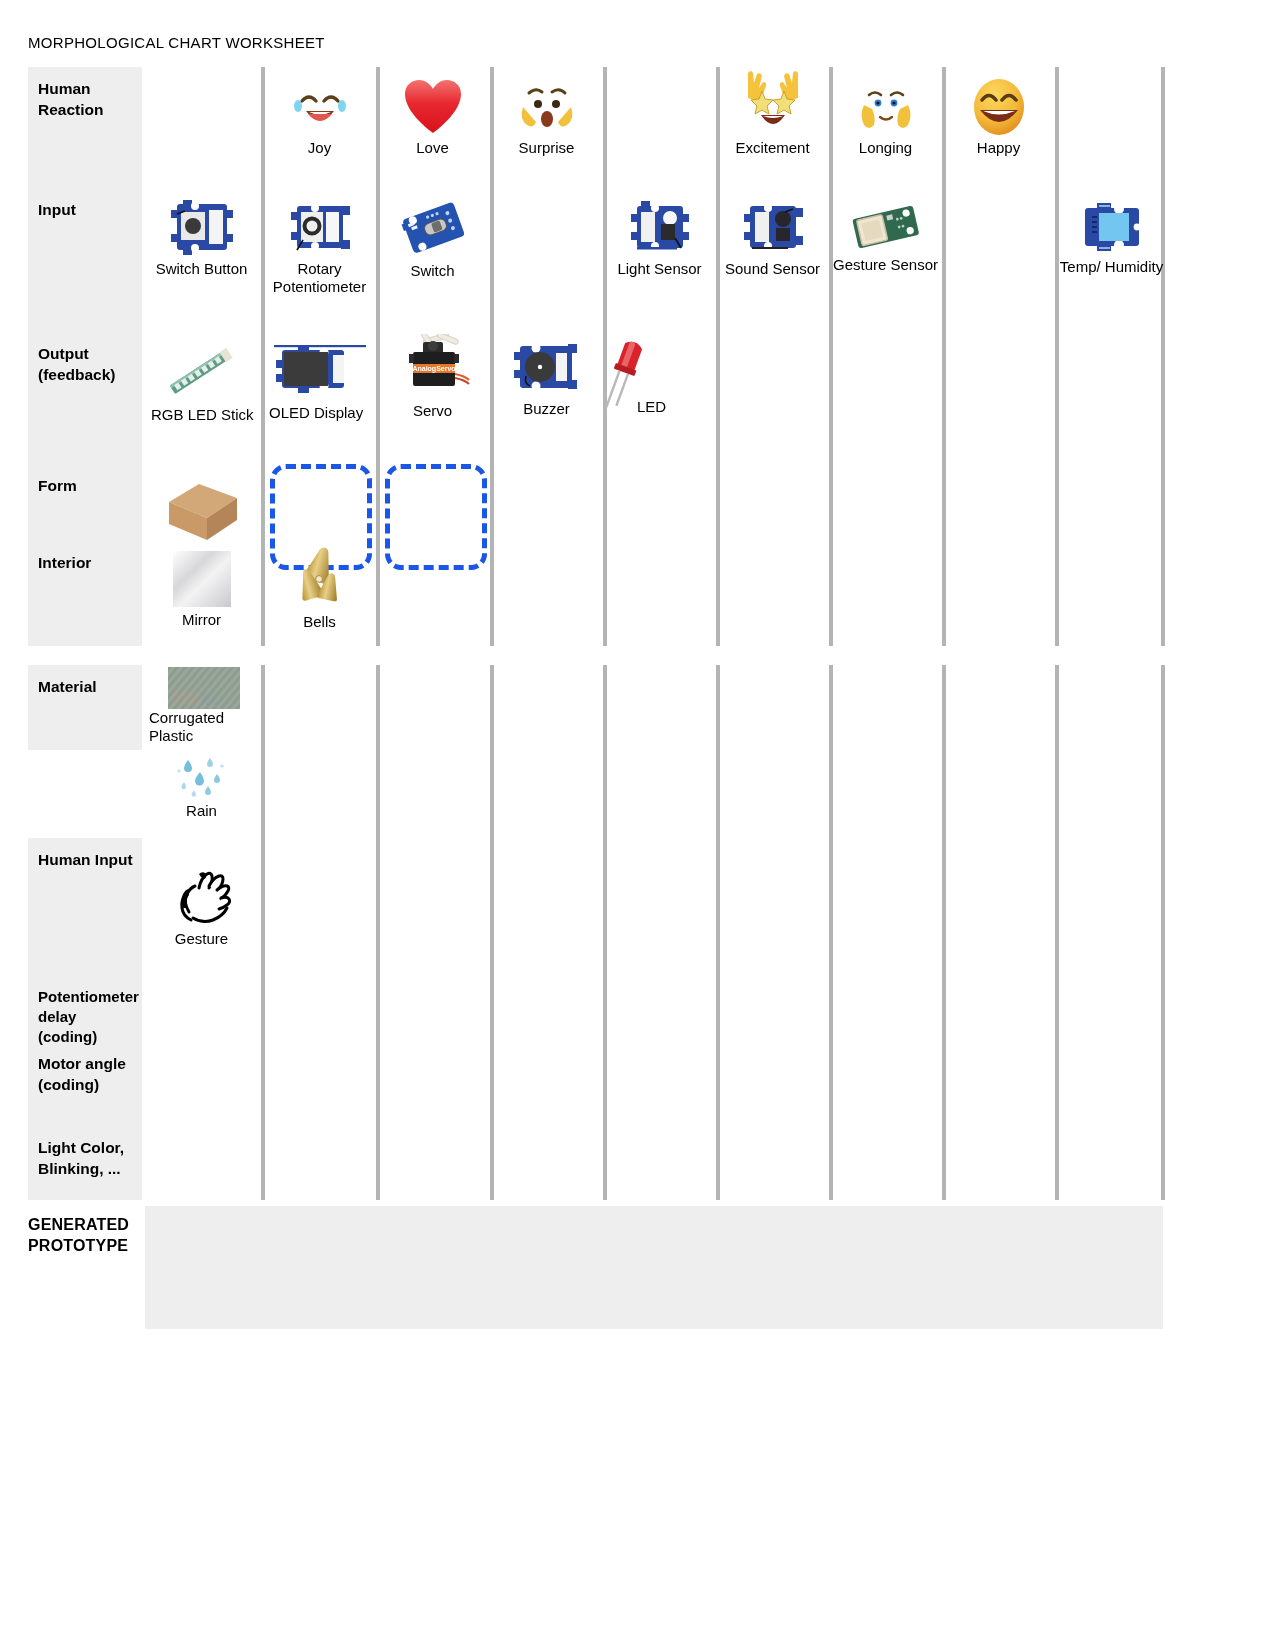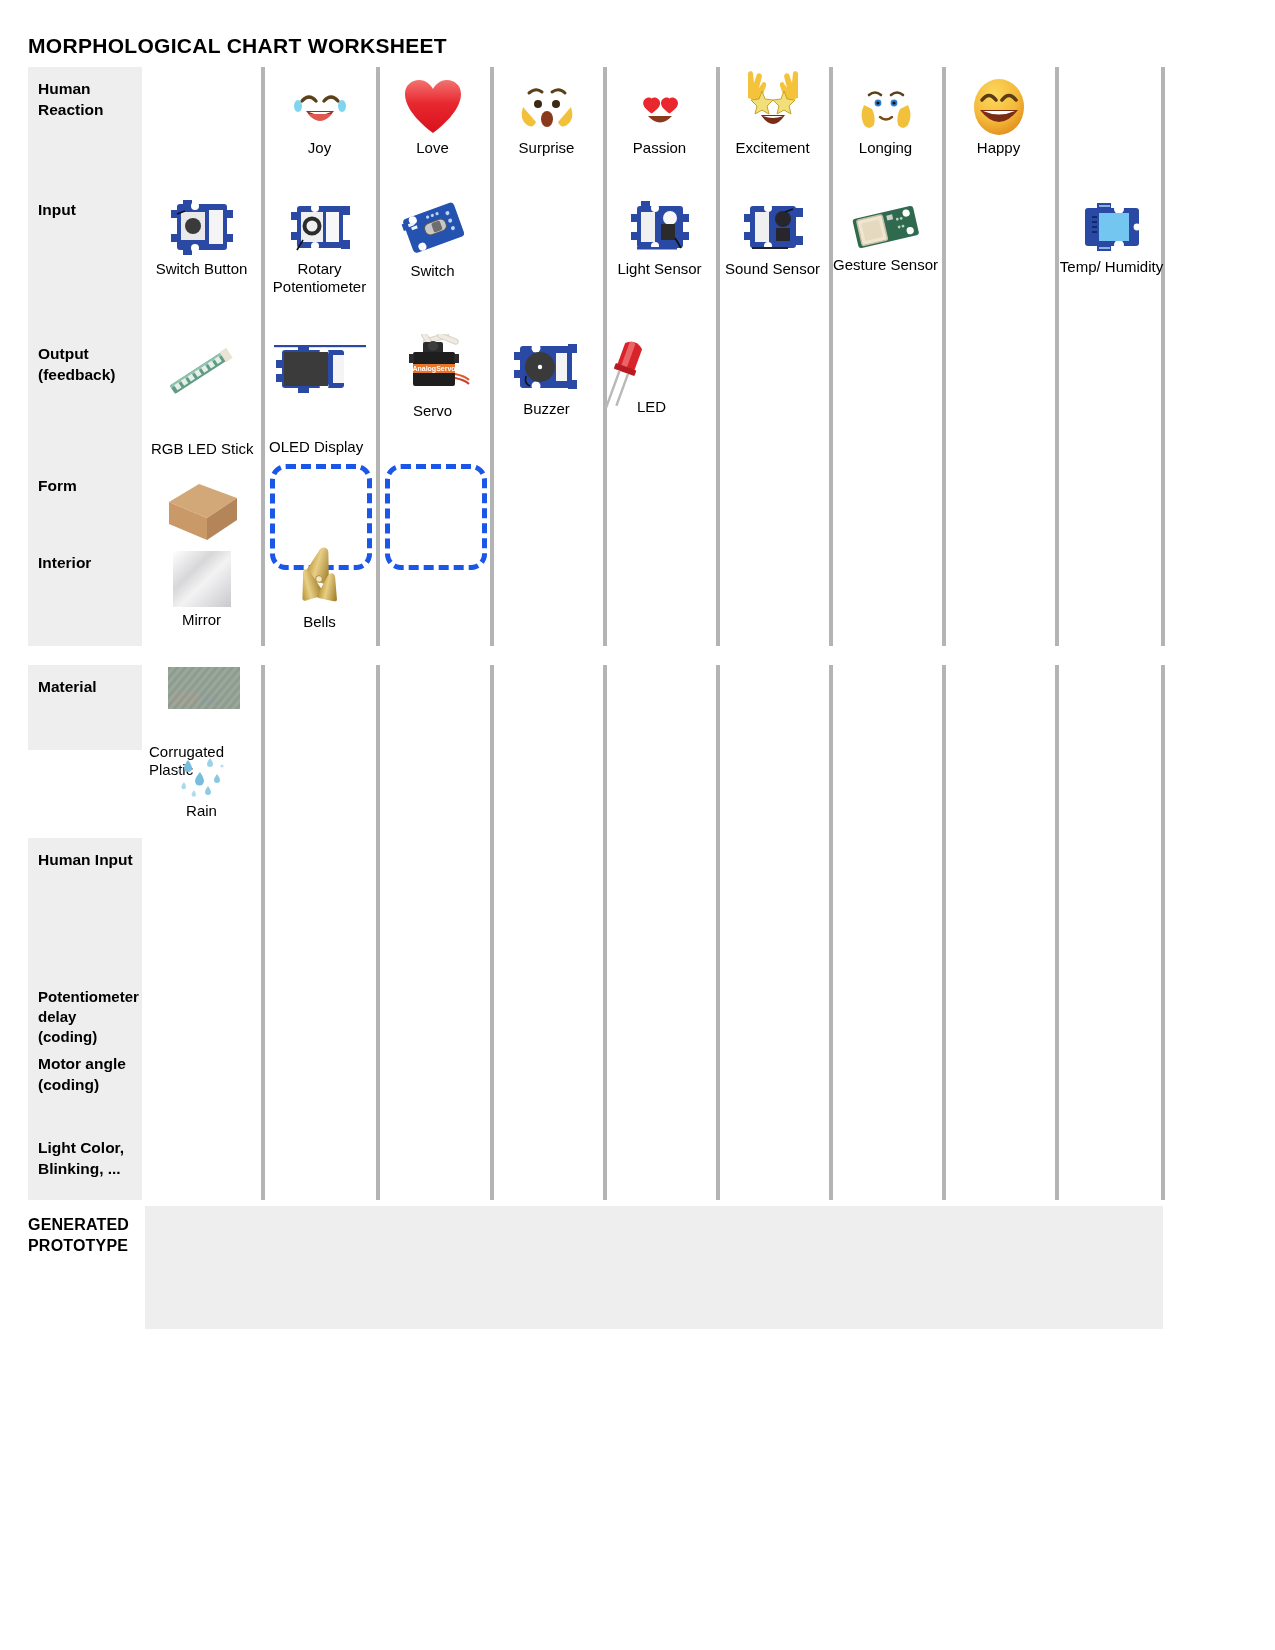--- a/index.html
+++ b/index.html
@@ -7,21 +7,21 @@
     width:1275px;height:1650px;
     background:#ffffff;
     font-family:"Liberation Sans","DejaVu Sans",sans-serif;
     color:#000;
     -webkit-font-smoothing:antialiased;
     position:relative;
     overflow:hidden;
   }
   #worksheet-title{
     position:absolute;left:28px;top:34px;
-    font-size:21px;font-weight:bold;letter-spacing:0.3px;
+    font-size:15px;font-weight:normal;letter-spacing:0.3px;
   }
   
   #chart{
     position:absolute;left:28px;top:67px;
     width:1135px;height:1133px;
   }
   .row{position:absolute;left:0;width:1135px;}
   .rowlabel{
     position:absolute;left:0;top:0;width:114px;height:100%;
     background:#eeeeee;
@@ -39,21 +39,21 @@
     text-align:center;
   }
   .thumb{
     display:block;margin:0 auto;
   }
   .caption{
     font-size:15px;line-height:1.22;color:#000;
     text-align:center;
     display:block;
   }
-  .cap-left{text-align:left;padding-left:6px;margin-top:34px;}
+  .cap-left{text-align:left;padding-left:6px;}
   
   .dashbox{
     position:absolute;
     border:5px dashed #1a56e8;
     border-radius:16px;
     box-sizing:border-box;
   }
   
   #gp{
     position:absolute;left:28px;top:1206px;width:1135px;height:123px;
@@ -125,29 +125,20 @@
             <circle cx="23" cy="29" r="4" fill="#3a2a12"></circle>
           <ellipse cx="41" cy="28" rx="5" ry="6.5" fill="#fff"></ellipse>
             <circle cx="41" cy="29" r="4" fill="#3a2a12"></circle>
           <ellipse cx="32" cy="44" rx="6" ry="8" fill="#8a3a1c"></ellipse>
           <path d="M8 32 q-4 12 4 18 q6 4 9 -3 z" fill="#f2c13c"></path>
           <path d="M56 32 q4 12 -4 18 q-6 4 -9 -3 z" fill="#f2c13c"></path>
         </svg>
         <span class="caption">Surprise</span>
       </div>
 
-      <div class="item" style="left:458px;top:8px;">
-        <svg class="thumb" width="64" height="64" viewBox="0 0 64 64">
-          <ellipse cx="32" cy="32" rx="25" ry="28" fill="url(#ey1)"></ellipse>
-          <path d="M22 21 c-4 0 -7 3 -7 7 c0 5 7 10 10 12 c3 -2 10 -7 10 -12 c0 -4 -3 -7 -7 -7 c-2 0 -3 1 -3 2 c0 -1 -1 -2 -3 -2z" fill="#e8272f" transform="translate(-1,2) scale(0.85) translate(4,3)"></path>
-          <path d="M43 21 c-4 0 -7 3 -7 7 c0 5 7 10 10 12 c3 -2 10 -7 10 -12 c0 -4 -3 -7 -7 -7 c-2 0 -3 1 -3 2 c0 -1 -1 -2 -3 -2z" fill="#e8272f" transform="translate(-1,2) scale(0.85) translate(4,3)"></path>
-          <path d="M20 41 q12 13 24 0 z" fill="#8a3a1c"></path>
-        </svg>
-        <span class="caption">Passion</span>
-      </div>
 
       <div class="item" style="left:571px;top:2px;">
         <svg class="thumb" width="70" height="70" viewBox="0 0 70 70">
           <g fill="#f5c33b">
             <path d="M10 4 q3 -4 5 0 l1 10 l3 -9 q4 -2 5 2 l-3 12 l4 -6 q4 0 3 4 l-6 16 l-12 -4 z"></path>
             <path d="M60 4 q-3 -4 -5 0 l-1 10 l-3 -9 q-4 -2 -5 2 l3 12 l-4 -6 q-4 0 -3 4 l6 16 l12 -4 z"></path>
           </g>
           <ellipse cx="35" cy="40" rx="21" ry="26" fill="url(#ey1)"></ellipse>
           <path d="M24 22 l3 8 l8 1 l-6 6 l2 8 l-7 -4 l-7 4 l2 -8 l-6 -6 l8 -1 z" fill="#f1e07a" stroke="#c9a12a" stroke-width="1"></path>
           <path d="M46 22 l3 8 l8 1 l-6 6 l2 8 l-7 -4 l-7 4 l2 -8 l-6 -6 l8 -1 z" fill="#f1e07a" stroke="#c9a12a" stroke-width="1"></path>
@@ -608,20 +599,38 @@
       <div class="divider" style="left:116px;"></div>
       <div class="divider" style="left:231px;"></div>
       <div class="divider" style="left:345px;"></div>
       <div class="divider" style="left:458px;"></div>
       <div class="divider" style="left:571px;"></div>
       <div class="divider" style="left:684px;"></div>
       <div class="divider" style="left:797px;"></div>
       <div class="divider" style="left:910px;"></div>
       <div class="divider" style="left:1016px;"></div>
 
+      <div class="item" style="left:0;top:30px;">
+        <svg class="thumb" width="66" height="62" viewBox="0 0 66 62">
+          <g stroke="#000" stroke-width="3" fill="#ffffff" stroke-linejoin="round" stroke-linecap="round">
+            <path d="M22 52 q-8 -4 -9 -12 q-1 -8 3 -12 l6 -6"></path>
+            <path d="M20 44 q-6 -10 -2 -18 q3 -6 8 -8"></path>
+            <path d="M24 50 q10 6 20 2 q10 -4 14 -12"></path>
+            <path d="M30 20 q2 -10 8 -14 q4 -2 5 2 q1 5 -3 12"></path>
+            <path d="M40 18 q4 -8 10 -10 q4 -1 4 3 q0 5 -5 11"></path>
+            <path d="M48 22 q6 -5 10 -4 q3 1 1 5 q-2 4 -7 8"></path>
+            <path d="M52 30 q6 -2 8 1 q2 3 -2 6 q-4 3 -8 4"></path>
+          </g>
+          <g fill="#000">
+            <path d="M14 40 q-3 -8 0 -14 q2 -4 5 -5 l1 6 q-4 4 -2 13z"></path>
+            <path d="M30 6 q3 -3 6 -1 q2 2 0 6 l-4 -2z"></path>
+          </g>
+        </svg>
+        <span class="caption">Gesture</span>
+      </div>
     </div>
   </div>
 
   <div class="row" style="top:911px;height:67px;">
     <div class="rowlabel" style="padding-top:9px;font-size:15px;">Potentiometer delay (coding)</div>
     <div class="cells">
       <div class="divider" style="left:116px;"></div>
       <div class="divider" style="left:231px;"></div>
       <div class="divider" style="left:345px;"></div>
       <div class="divider" style="left:458px;"></div>

